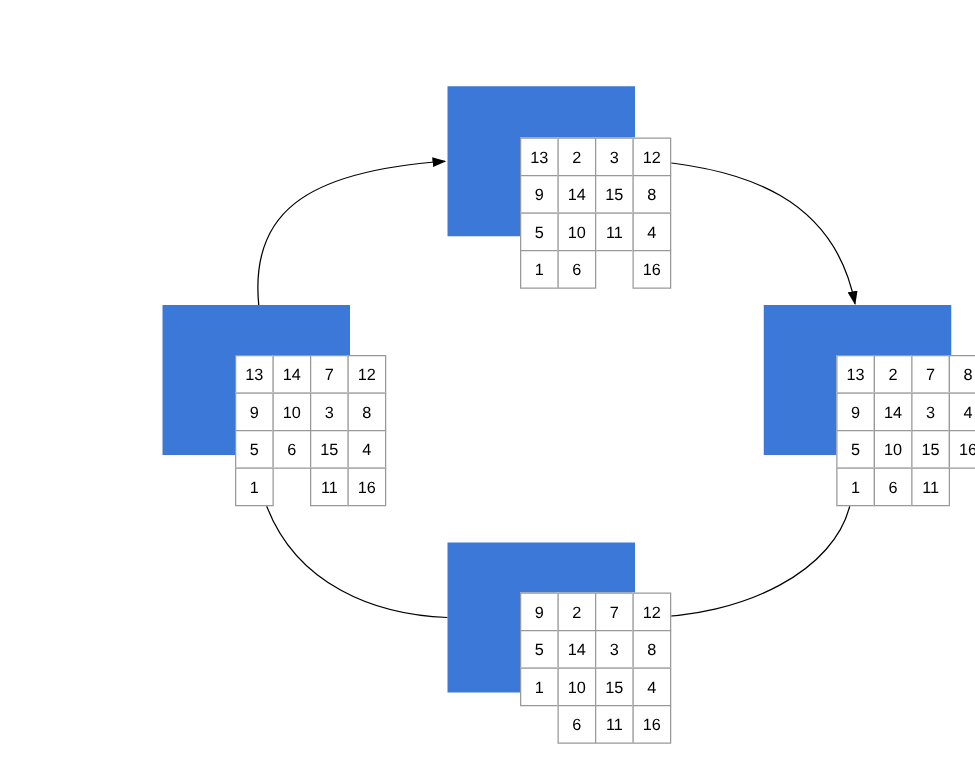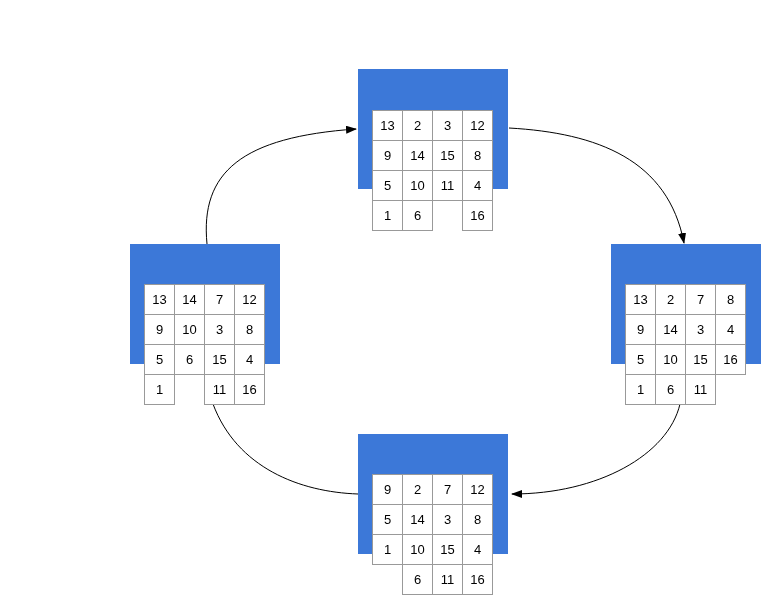--- a/index.html
+++ b/index.html
@@ -33,20 +33,21 @@
   .tile {
     position: absolute;
     width: 31px; height: 31px;
     box-sizing: border-box;
     border: 1px solid var(--cellBorder, #999999);
     background: var(--cellFill, #ffffff);
     display: flex; align-items: center; justify-content: center;
     font-size: 13px;
     color: var(--text, #000000);
     line-height: 1;
+    margin-left: 44px;
   }
 </style>
 </head>
 <body>
 
 <div class="canvas">
 
   <svg class="arrows-svg" viewBox="0 0 780 614" xmlns="http://www.w3.org/2000/svg">
     <defs>
       <marker id="arrowhead" markerUnits="userSpaceOnUse" markerWidth="11" markerHeight="8" refX="10" refY="4" orient="auto">

